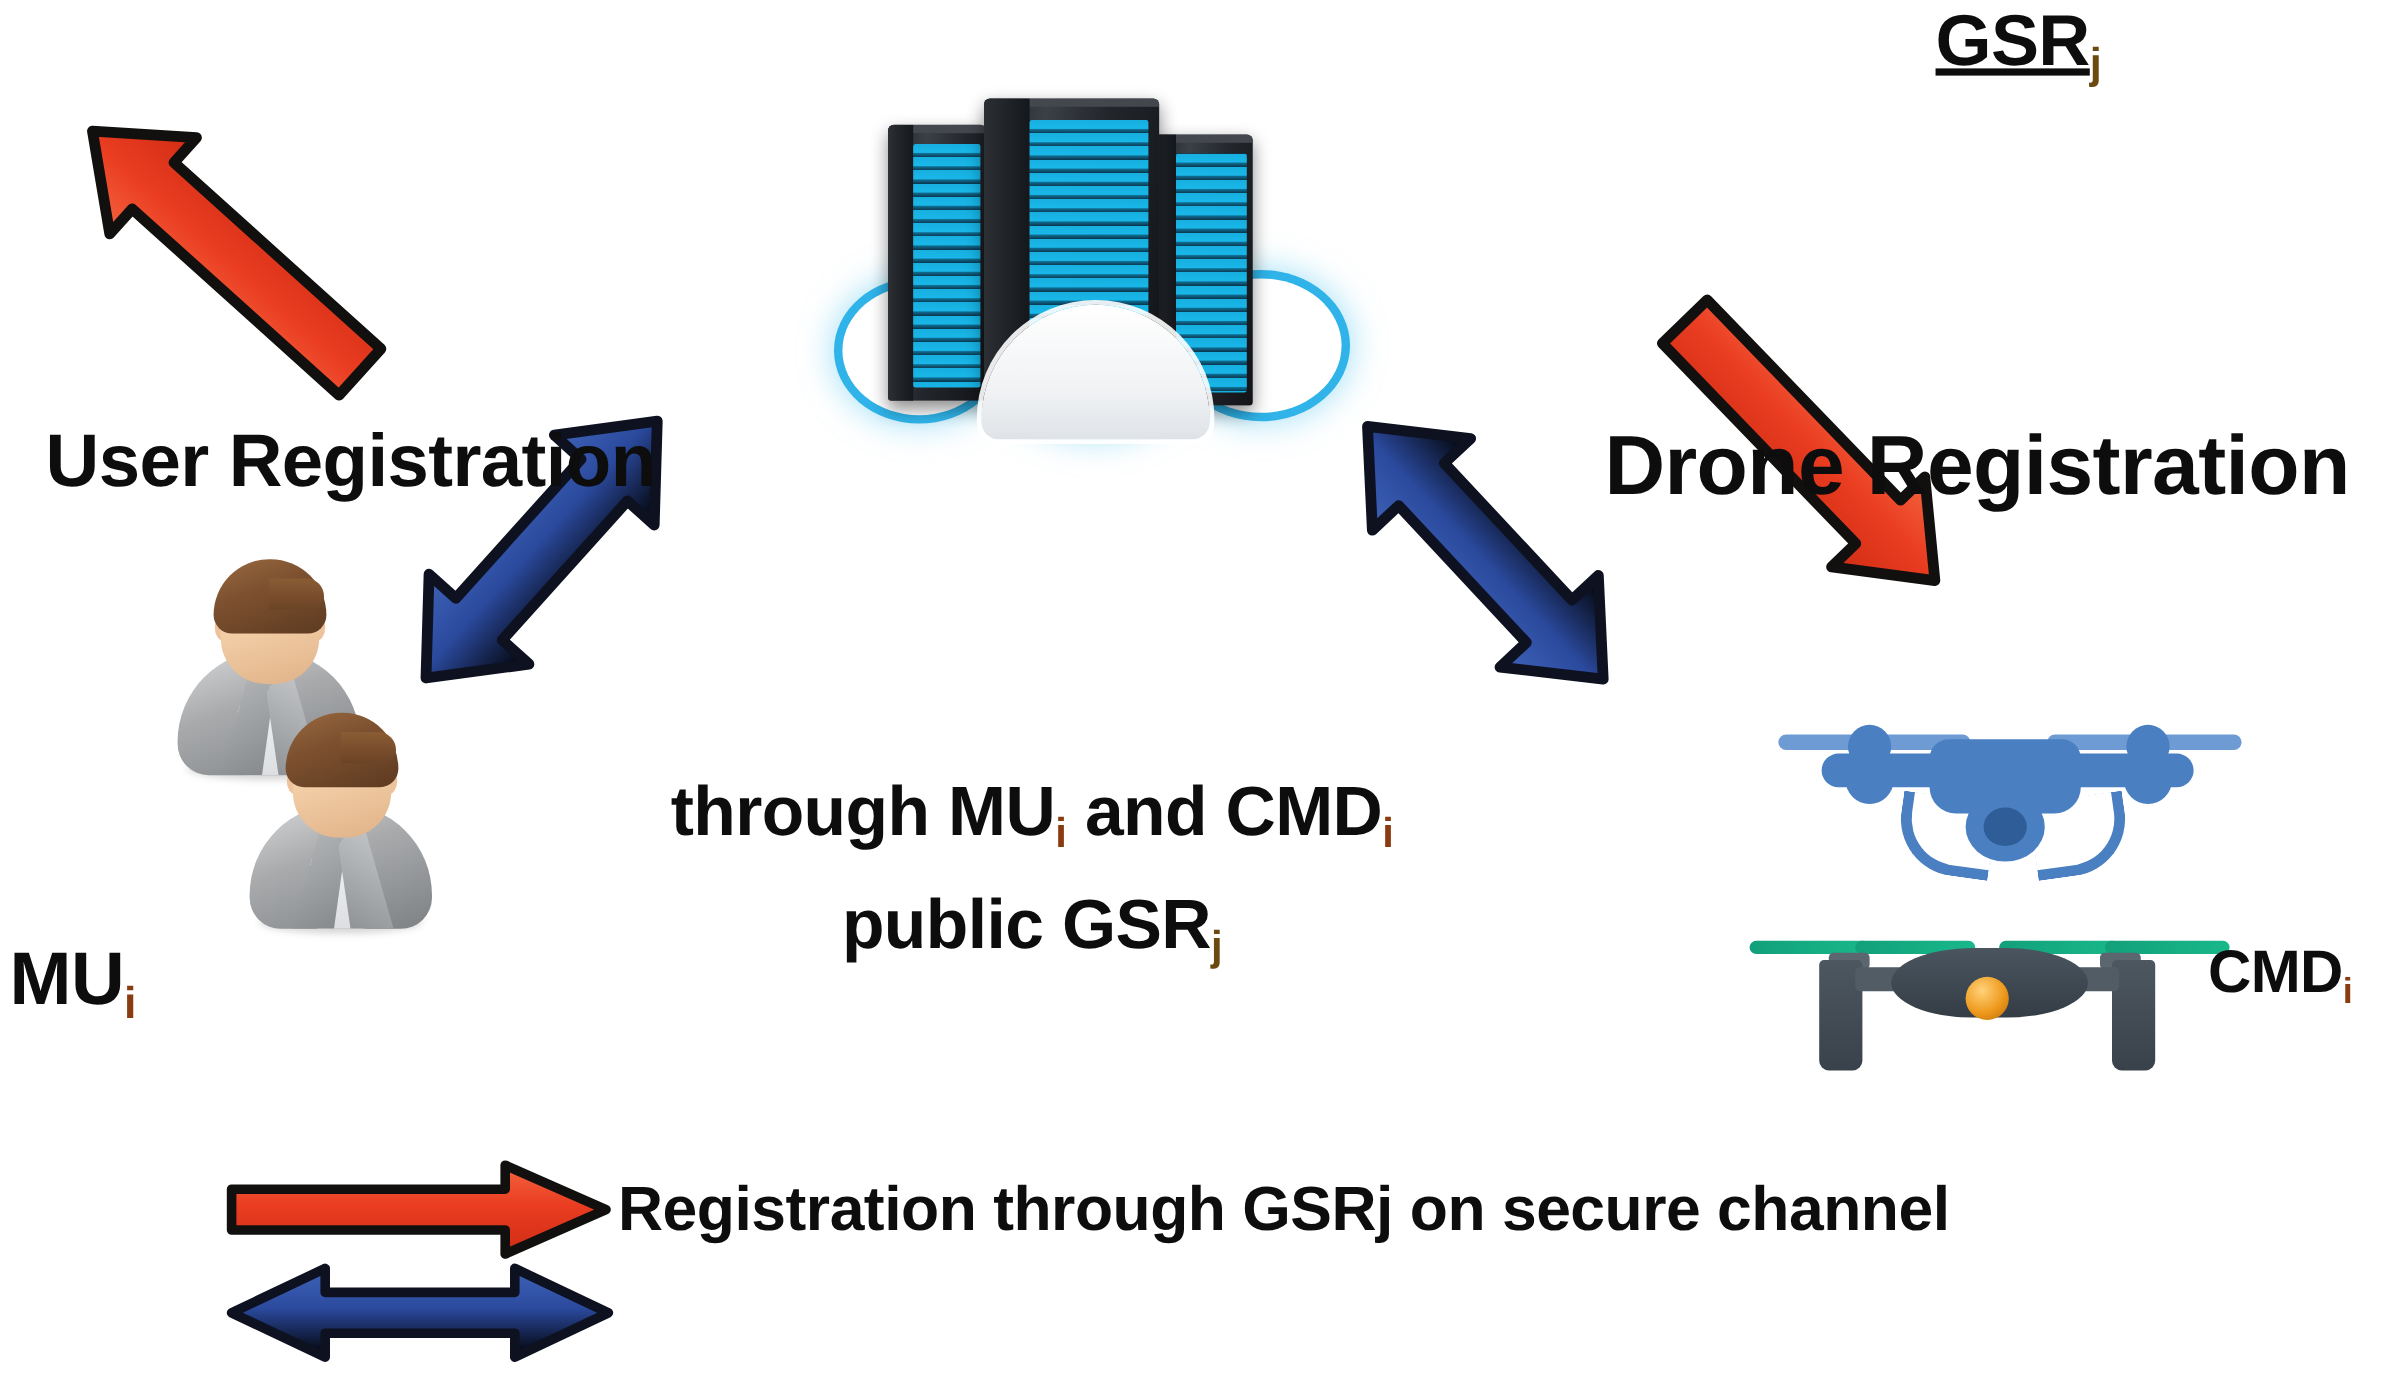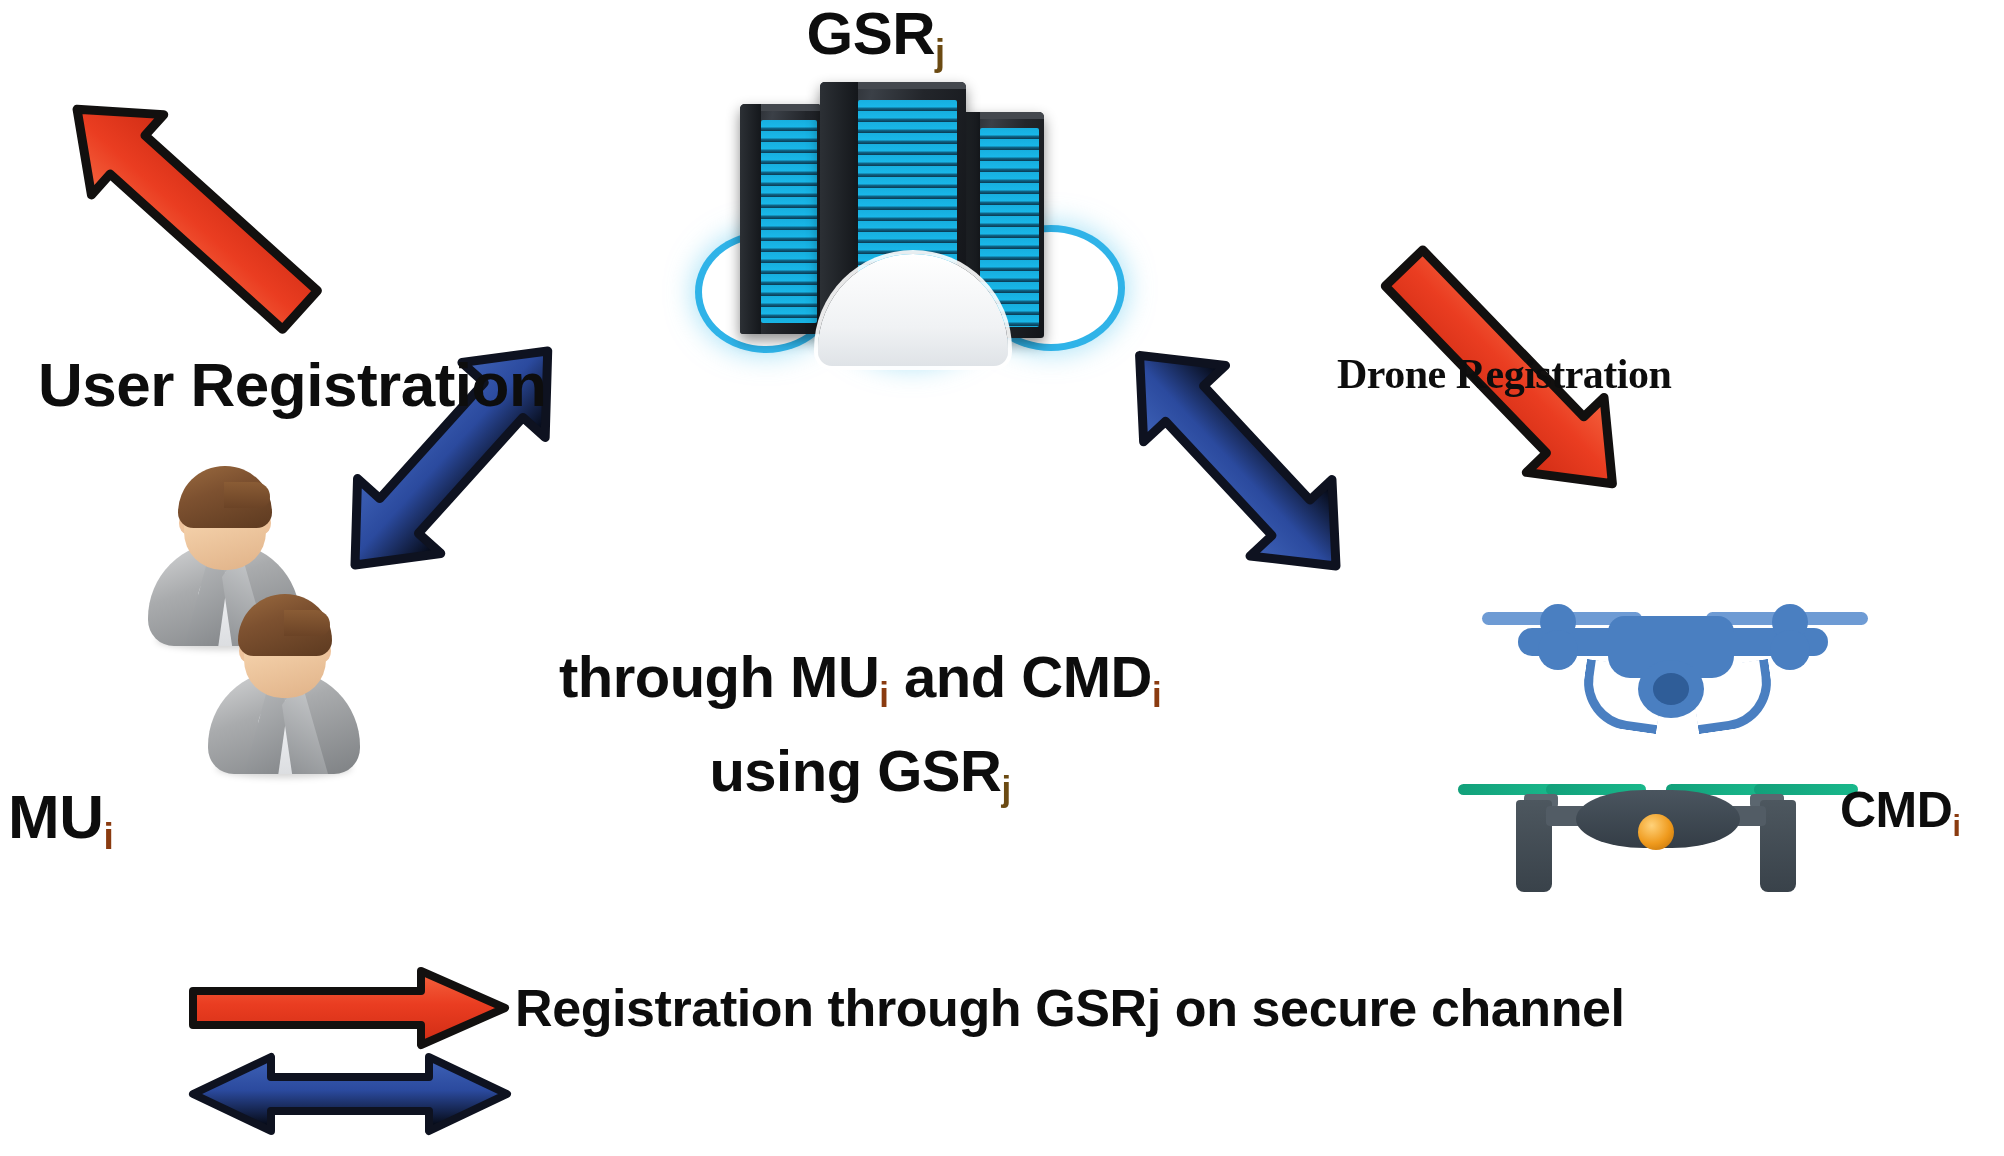--- a/index.html
+++ b/index.html
@@ -10,23 +10,23 @@
   }
   .stage{position:absolute;inset:0;}
   .abs{position:absolute;}
   .lbl{
     font-weight:bold;color:#0d0d0d;white-space:nowrap;line-height:1.05;
     letter-spacing:-0.5px;
   }
   .sub{font-size:0.60em;vertical-align:baseline;position:relative;top:0.30em;color:#8a3b10;font-weight:bold;}
   .sub-dark{color:#6b4a12;}
   
-  #title-gsr{left:0;top:2px;width:1751px;text-align:center;font-size:60px;}
+  #title-gsr{left:0;top:2px;width:1751px;text-align:right;font-size:60px;text-decoration:underline;}
   #lbl-user-reg{left:38px;top:352px;font-size:62px;}
-  #lbl-drone-reg{left:1337px;top:352px;font-size:42px;font-family:Liberation Serif, serif;}
+  #lbl-drone-reg{left:1337px;top:352px;font-size:70px;}
   #lbl-mu{left:8px;top:784px;font-size:62px;}
   #lbl-cmd{left:1840px;top:784px;font-size:50px;}
   #center-text{left:440px;top:630px;width:840px;text-align:center;font-size:58px;line-height:1.62;}
   
   #legend{left:185px;top:965px;width:1800px;}
   .legend-row{display:flex;align-items:center;height:86px;}
   .legend-arrow{width:330px;flex:0 0 330px;height:86px;position:relative;}
   .legend-label{font-size:52px;font-weight:bold;white-space:nowrap;color:#0d0d0d;letter-spacing:-0.4px;}
   
   #gsr-node{left:700px;top:62px;width:420px;height:312px;}
@@ -206,21 +206,21 @@
 
   <div class="abs lbl" id="lbl-mu">
     <span>MU</span><span class="sub">i</span>
   </div>
   <div class="abs lbl" id="lbl-cmd">
     <span>CMD</span><span class="sub">i</span>
   </div>
 
   <div class="abs lbl" id="center-text">
     <div><span>through MU</span><span class="sub">i</span><span> and CMD</span><span class="sub">i</span></div>
-    <div><span>using GSR</span><span class="sub sub-dark">j</span></div>
+    <div><span>public GSR</span><span class="sub sub-dark">j</span></div>
   </div>
 
   <div class="abs" id="legend">
     <div class="legend-row">
       <div class="legend-arrow">
         <svg viewBox="0 0 330 86" width="330" height="86">
           <path d="M 8,26 L 236,26 L 236,6 L 320,43 L 236,80 L 236,60 L 8,60 Z" fill="url(#gRed)" stroke="#12100f" stroke-width="8" stroke-linejoin="round"></path>
         </svg>
       </div>
       <div class="legend-label">Registration through GSRj on secure channel</div>

